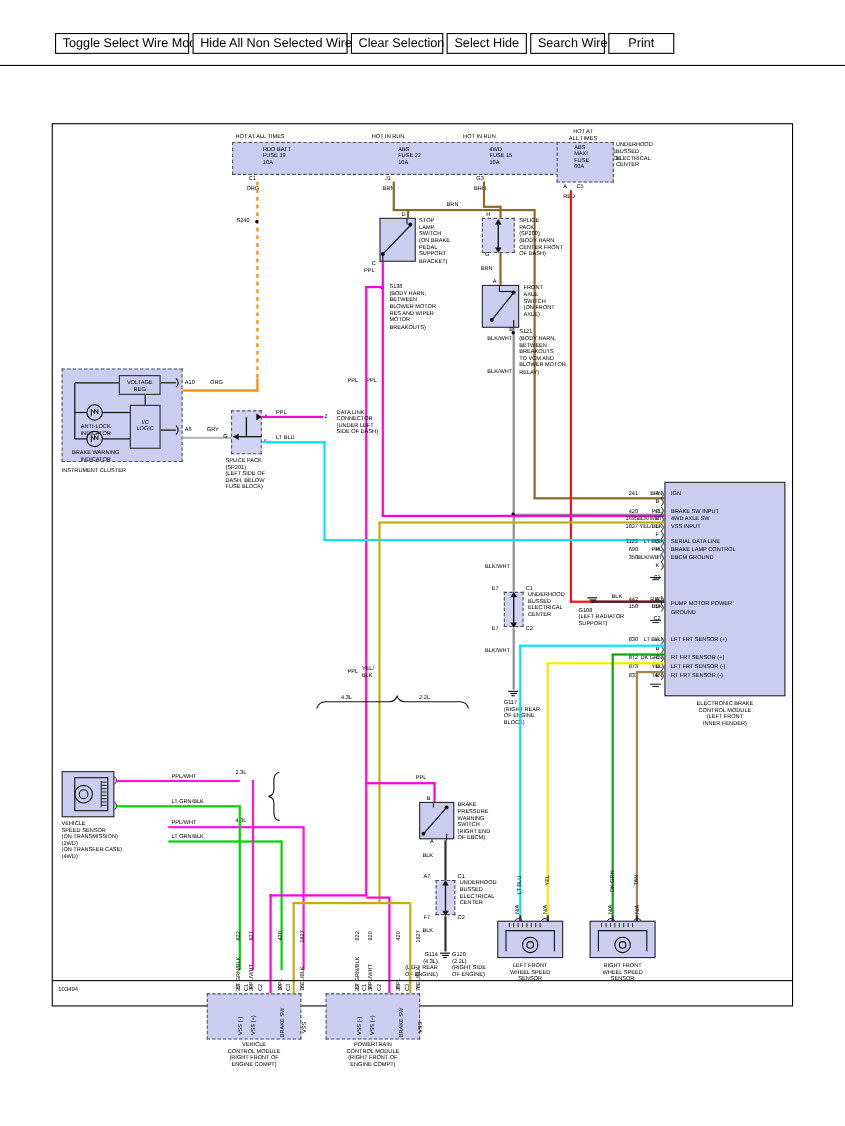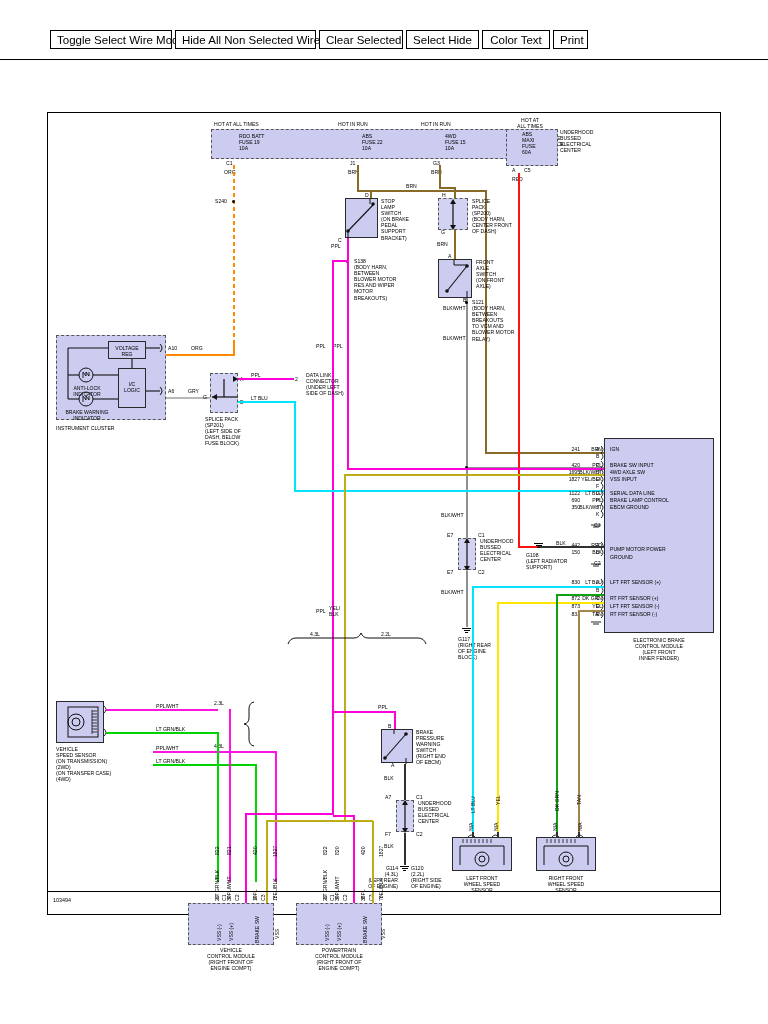--- a/index.html
+++ b/index.html
@@ -68,24 +68,24 @@
   .gnd .g3{top:4px;left:3px;width:3px;height:1px;}
 
   svg.ov{position:absolute;left:0;top:0;width:674px;height:803px;pointer-events:none;overflow:visible;}
 </style>
 </head>
 <body>
 
 <div id="toolbar">
   <div class="tbtn" style="left:50px;width:122px;">Toggle Select Wire Mode</div>
   <div class="tbtn" style="left:175px;width:141px;">Hide All Non Selected Wires</div>
-  <div class="tbtn" style="left:319px;width:84px;">Clear Selected</div>
+  <div class="tbtn" style="left:319px;width:84px;">Clear Selection</div>
   <div class="tbtn" style="left:406px;width:73px;">Select Hide</div>
-  <div class="tbtn" style="left:482px;width:68px;">Color Text</div>
-  <div class="tbtn" style="left:553px;width:35px;">Print</div>
+  <div class="tbtn" style="left:482px;width:68px;">Search Wire</div>
+  <div class="tbtn" style="left:553px;width:60px;">Print</div>
 </div>
 <div id="toolbar-rule"></div>
 
 <div id="diagram">
 
   <div class="box dash" style="left:163px;top:16px;width:332px;height:30px;"></div>
   <div class="lbl" style="left:499px;top:16px;">I/P
 FUSE
 BLOCK</div>
 

